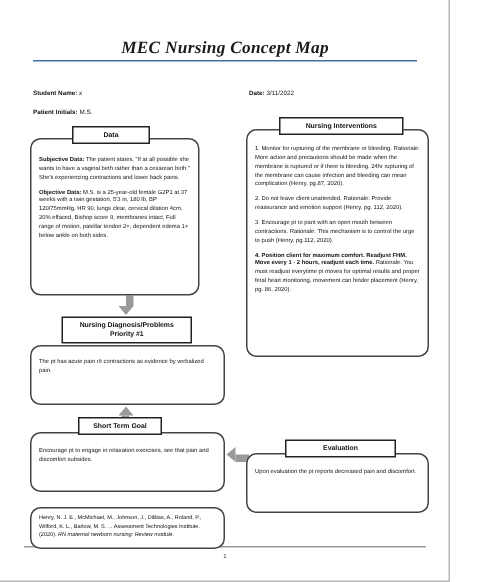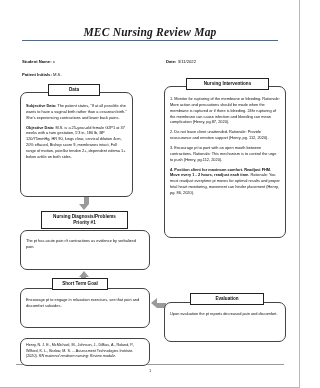--- a/index.html
+++ b/index.html
@@ -159,21 +159,21 @@
     font-size: 4px;
     color: #333;
   }
 </style>
 </head>
 <body>
 
 <div class="page">
 
   <div class="title-wrap">
-    <div class="title">MEC Nursing Review Map</div>
+    <div class="title">MEC Nursing Concept Map</div>
     <div class="title-rule"></div>
   </div>
 
   <div class="hdr" id="student-name">
     <b>Student Name:</b>
     <span class="val">x</span>
   </div>
   <div class="hdr" id="patient-initials">
     <b>Patient Initials:</b>
     <span class="val">M.S.</span>

